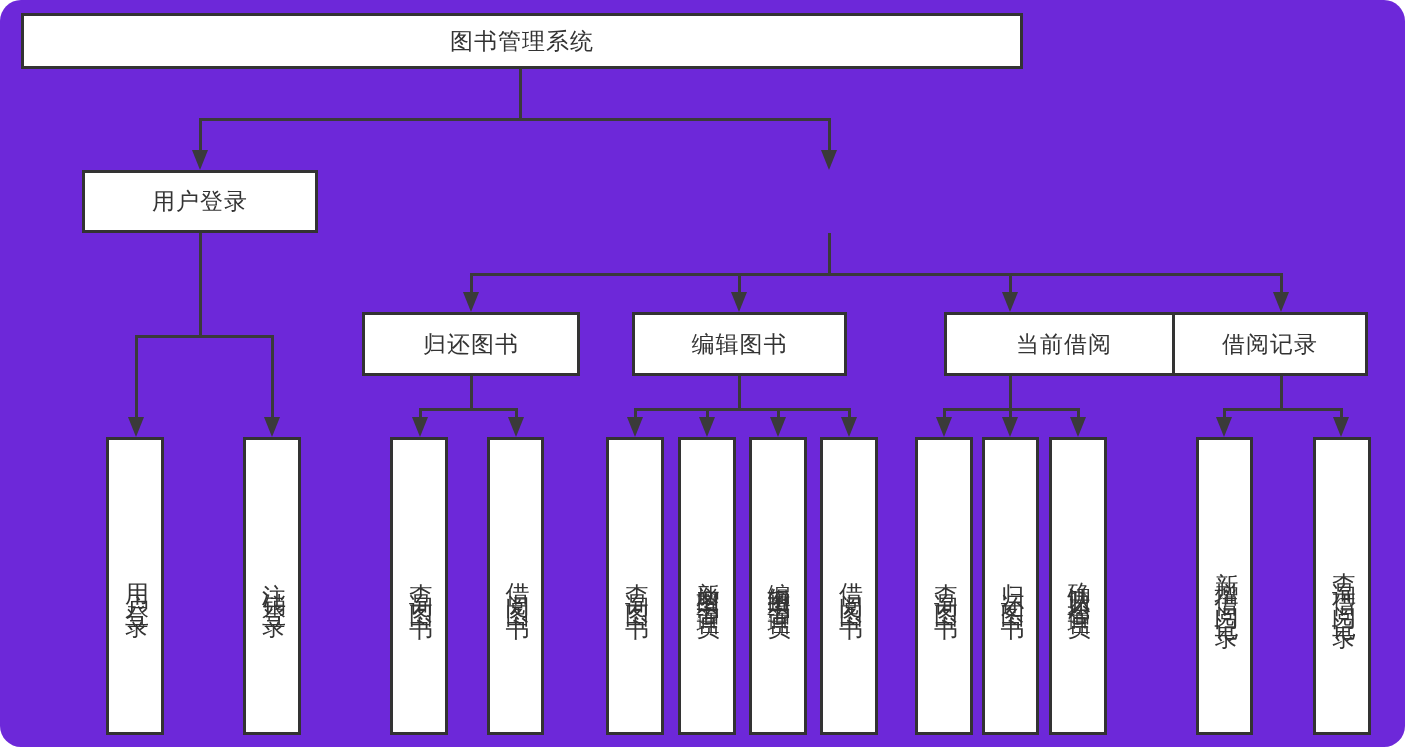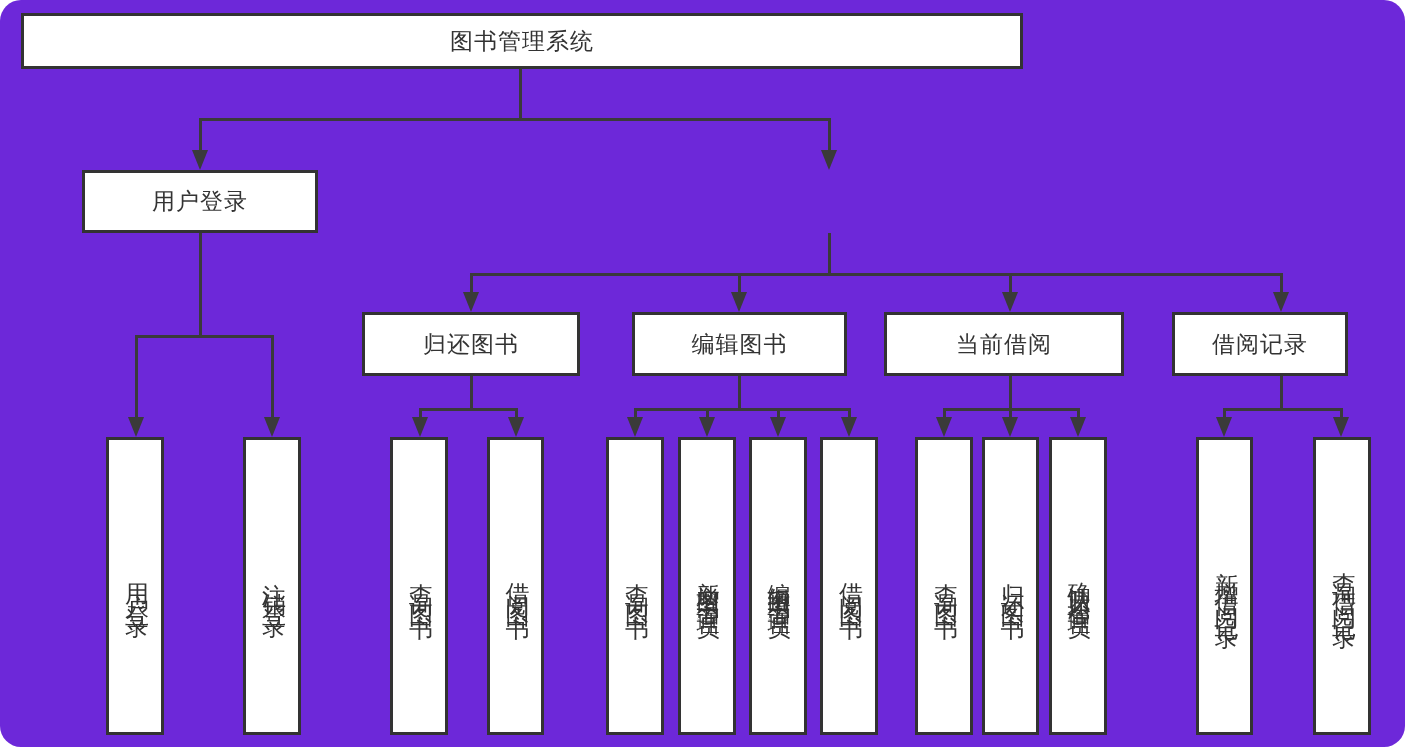--- a/index.html
+++ b/index.html
@@ -72,22 +72,22 @@
 <body>
 
 <div id="stage">
 
   <div class="box" style="left:21px; top:13px; width:1002px; height:56px;">图书管理系统</div>
 
   <div class="box" style="left:82px; top:170px; width:236px; height:63px;">用户登录</div>
 
   <div class="box" style="left:362px; top:312px; width:218px; height:64px;">归还图书</div>
   <div class="box" style="left:632px; top:312px; width:215px; height:64px;">编辑图书</div>
-  <div class="box" style="left:884px; top:312px; width:240px; height:64px;">当前借阅</div>
-  <div class="box" style="left:1172px; top:312px; width:176px; height:64px;">借阅记录</div>
+  <div class="box" style="left:944px; top:312px; width:240px; height:64px;">当前借阅</div>
+  <div class="box" style="left:1172px; top:312px; width:196px; height:64px;">借阅记录</div>
 
   <div class="vbox" style="left:106px; top:437px; width:58px; height:298px;">
     <span>用户登录</span>
   </div>
   <div class="vbox" style="left:243px; top:437px; width:58px; height:298px;">
     <span>注销登录</span>
   </div>
 
   <div class="vbox" style="left:390px; top:437px; width:58px; height:298px;">
     <span>查询图书</span>

